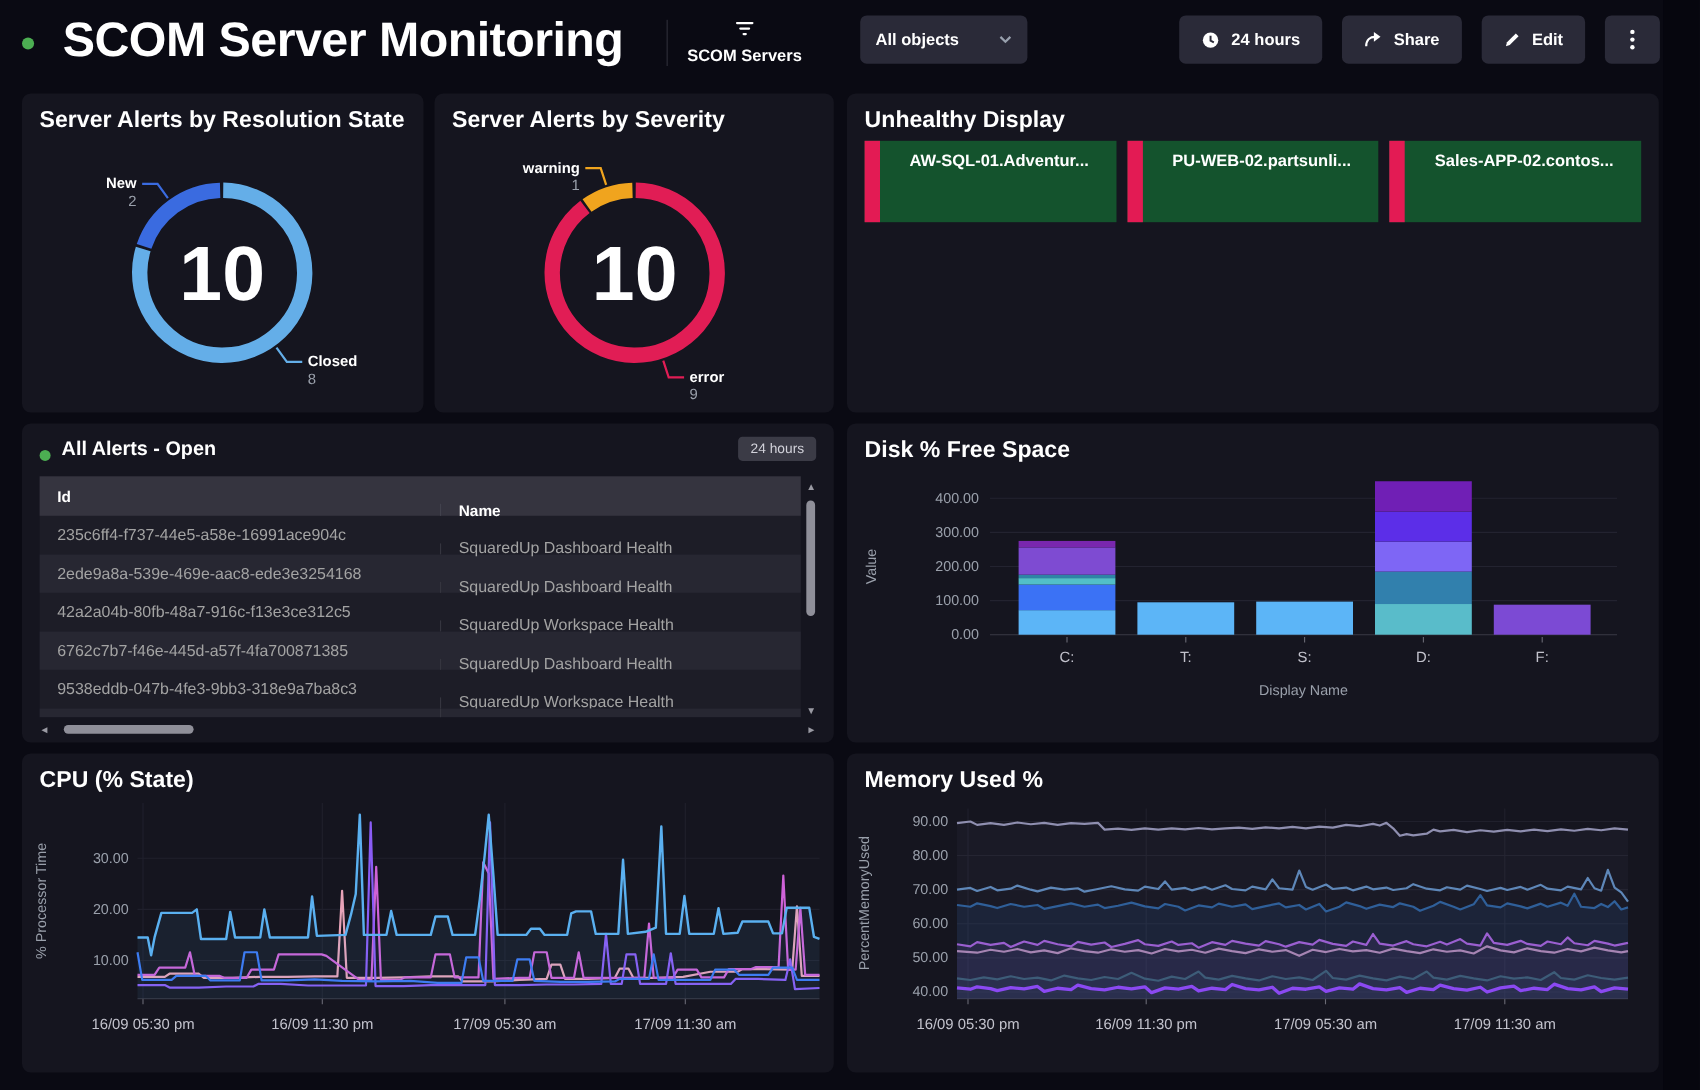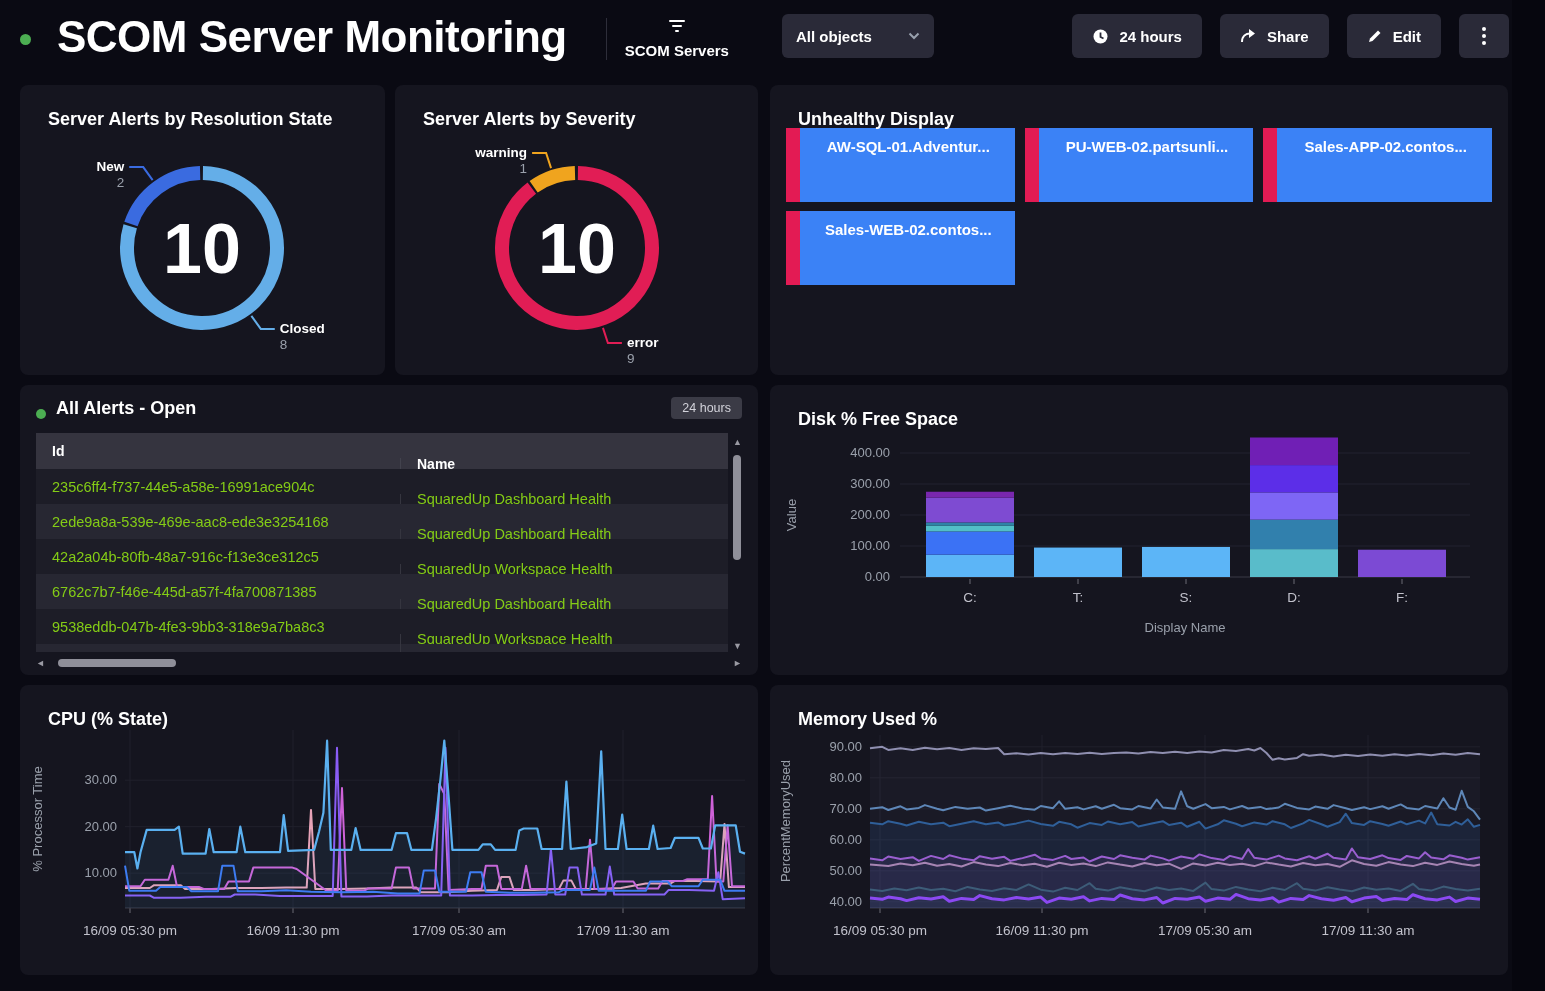--- a/index.html
+++ b/index.html
@@ -25,47 +25,47 @@
   .hright { position:absolute; right:36px; top:14px; display:flex; gap:18px; }
   .btn { height:44px; display:flex; align-items:center; gap:10px; padding:0 20px;
     background:#2a2a38; border:none; border-radius:6px; color:#fff;
     font-family:"Liberation Sans",sans-serif; font-size:15px; font-weight:700; cursor:pointer; }
   .btn.kebab { width:50px; padding:0; justify-content:center; }
   .kdots { display:flex; flex-direction:column; gap:3px; }
   .kdots i { width:4px; height:4px; border-radius:50%; background:#fff; }
 
   
   .panel { position:absolute; background:#15151f; border-radius:8px; }
-  .panel h2 { position:absolute; left:16px; top:12px; margin:12px; font-size:18px; font-weight:700; z-index:2; }
+  .panel h2 { position:absolute; left:16px; top:12px; margin:0; font-size:21px; font-weight:700; z-index:2; }
   svg.chart { position:absolute; inset:0; width:100%; height:100%; font-family:"Liberation Sans",sans-serif; }
   text.tick  { fill:#9aa0ab; font-size:13px; }
   text.xtick { fill:#c2c2cc; font-size:13.5px; }
   text.dlabel { fill:#ffffff; font-size:13.5px; font-weight:700; }
   text.dvalue { fill:#9aa0ab; font-size:13.5px; }
   text.dcenter { fill:#ffffff; font-size:70px; font-weight:600; }
 
   
   .tiles { position:absolute; left:16px; top:43px; right:16px; display:grid;
     grid-template-columns:repeat(3,1fr); gap:9px 10px; }
-  .tile { position:relative; height:74px; background:#3b82f6; cursor:pointer; }
+  .tile { position:relative; height:74px; background:#14532d; cursor:pointer; }
   .tile .strip { position:absolute; left:0; top:0; bottom:0; width:14px; background:#e31b54; }
   .tile .tlabel { position:absolute; left:22px; right:6px; top:10px; text-align:center;
     font-size:15px; font-weight:700; white-space:nowrap; overflow:hidden; }
 
   
   .alerts-head { position:absolute; left:16px; top:12px; right:16px; display:flex; align-items:flex-end; z-index:2; }
   .dot-sm { width:10px; height:10px; border-radius:50%; background:#4cae52; margin-right:10px; }
   .alerts-title { font-size:18px; font-weight:700; }
   .badge { margin-left:auto; background:#3b3b46; color:#d2d2da; font-size:12.5px; padding:4px 11px; border-radius:4px; }
   .table { position:absolute; left:16px; top:48px; width:692px; }
   .thead { display:flex; height:36px; background:#35343f; font-weight:700; font-size:14px; align-items:stretch; }
   .th,.td { display:flex; align-items:center; }
   .c0 { width:364px; padding-left:16px; }
   .c1 { flex:1; padding-left:16px; border-left:1px solid #42424d;margin-top:25px; }
-  .trow { display:flex; height:35px; background:#1d1d27; font-size:14.5px; color:#84cc16; align-items:stretch; cursor:pointer; }
+  .trow { display:flex; height:35px; background:#1d1d27; font-size:14.5px; color:#a3a3a3; align-items:stretch; cursor:pointer; }
   .trow.alt { background:#272732; }
   .trow .c1 { border-left:1px solid #35353f; }
   .partial-row { position:absolute; left:16px; top:259px; width:692px; height:8px; background:#272732; }
   .partial-row i { position:absolute; left:364px; top:0; bottom:0; width:1px; background:#35353f; }
   .vscroll { position:absolute; left:712px; top:52px; width:11px; height:214px; color:#9a9aa3; font-size:9px; }
   .vscroll .arr { position:absolute; left:1px; cursor:pointer; }
   .vscroll .thumb { position:absolute; left:1px; top:18px; width:8px; height:105px; background:#8f8f99; border-radius:4px; cursor:pointer; }
   .hscroll { position:absolute; left:16px; top:273px; width:706px; height:11px; color:#9a9aa3; font-size:9px; }
   .hscroll .arr { position:absolute; top:0; cursor:pointer; }
   .hscroll .thumb { position:absolute; left:22px; top:1px; width:118px; height:8px; background:#8f8f99; border-radius:4px; cursor:pointer; }
@@ -163,24 +163,20 @@
         <span class="strip"></span>
         <span class="tlabel">AW-SQL-01.Adventur...</span>
       </div>
       <div class="tile">
         <span class="strip"></span>
         <span class="tlabel">PU-WEB-02.partsunli...</span>
       </div>
       <div class="tile">
         <span class="strip"></span>
         <span class="tlabel">Sales-APP-02.contos...</span>
-      </div>
-      <div class="tile">
-        <span class="strip"></span>
-        <span class="tlabel">Sales-WEB-02.contos...</span>
       </div>
     </div>
 </section>
 
 <section class="panel" style="left:20px;top:385px;width:738px;height:290px">
   <div class="alerts-head">
     <span class="dot-sm"></span>
     <span class="alerts-title">All Alerts - Open</span>
     <span class="badge">24 hours</span>
   </div>

